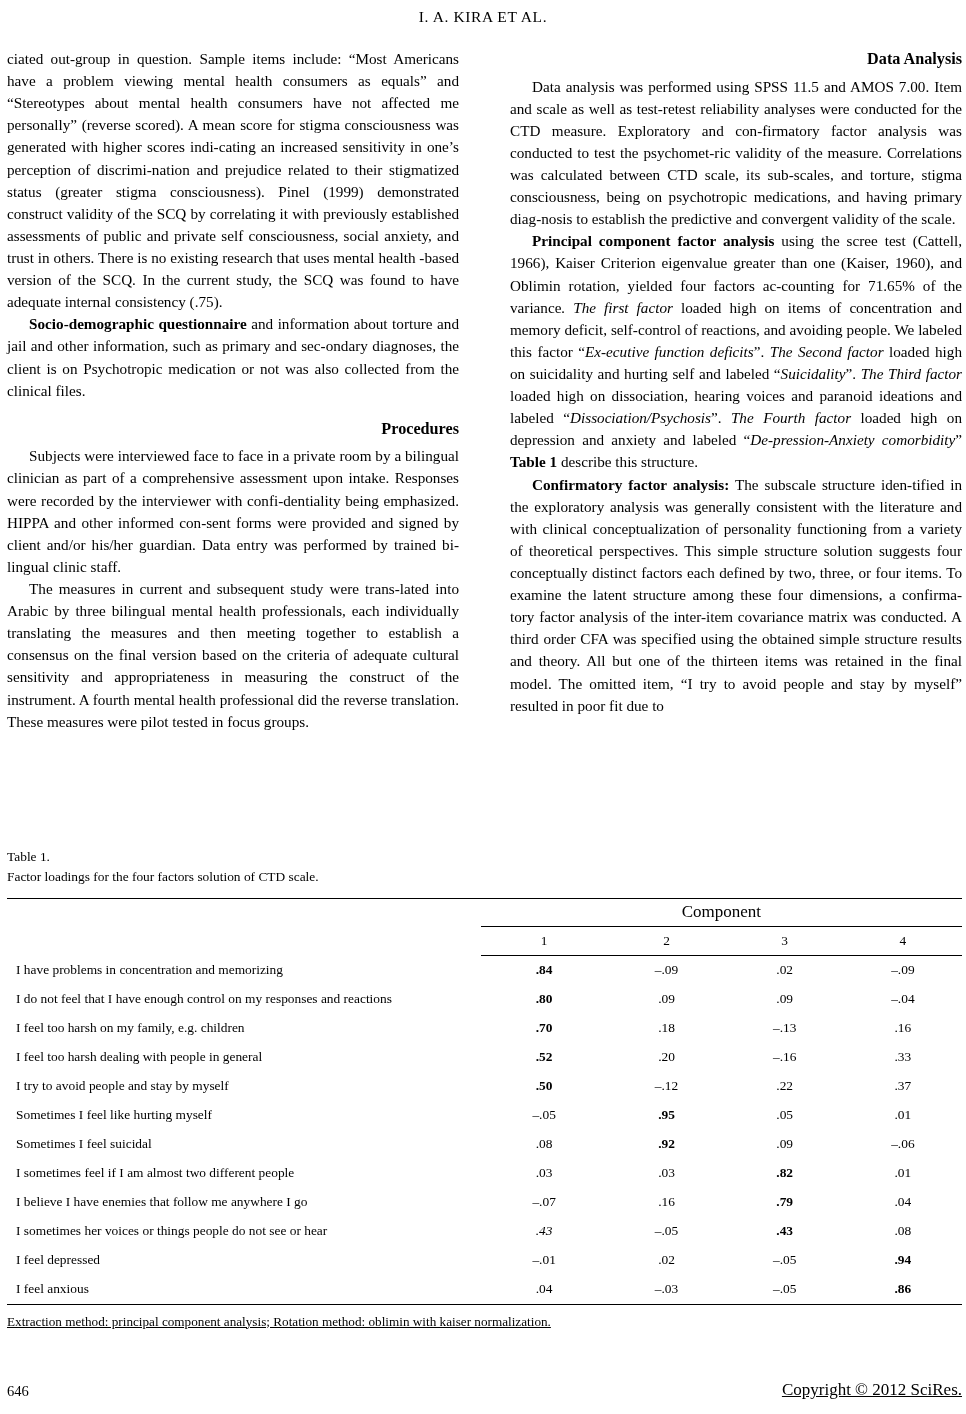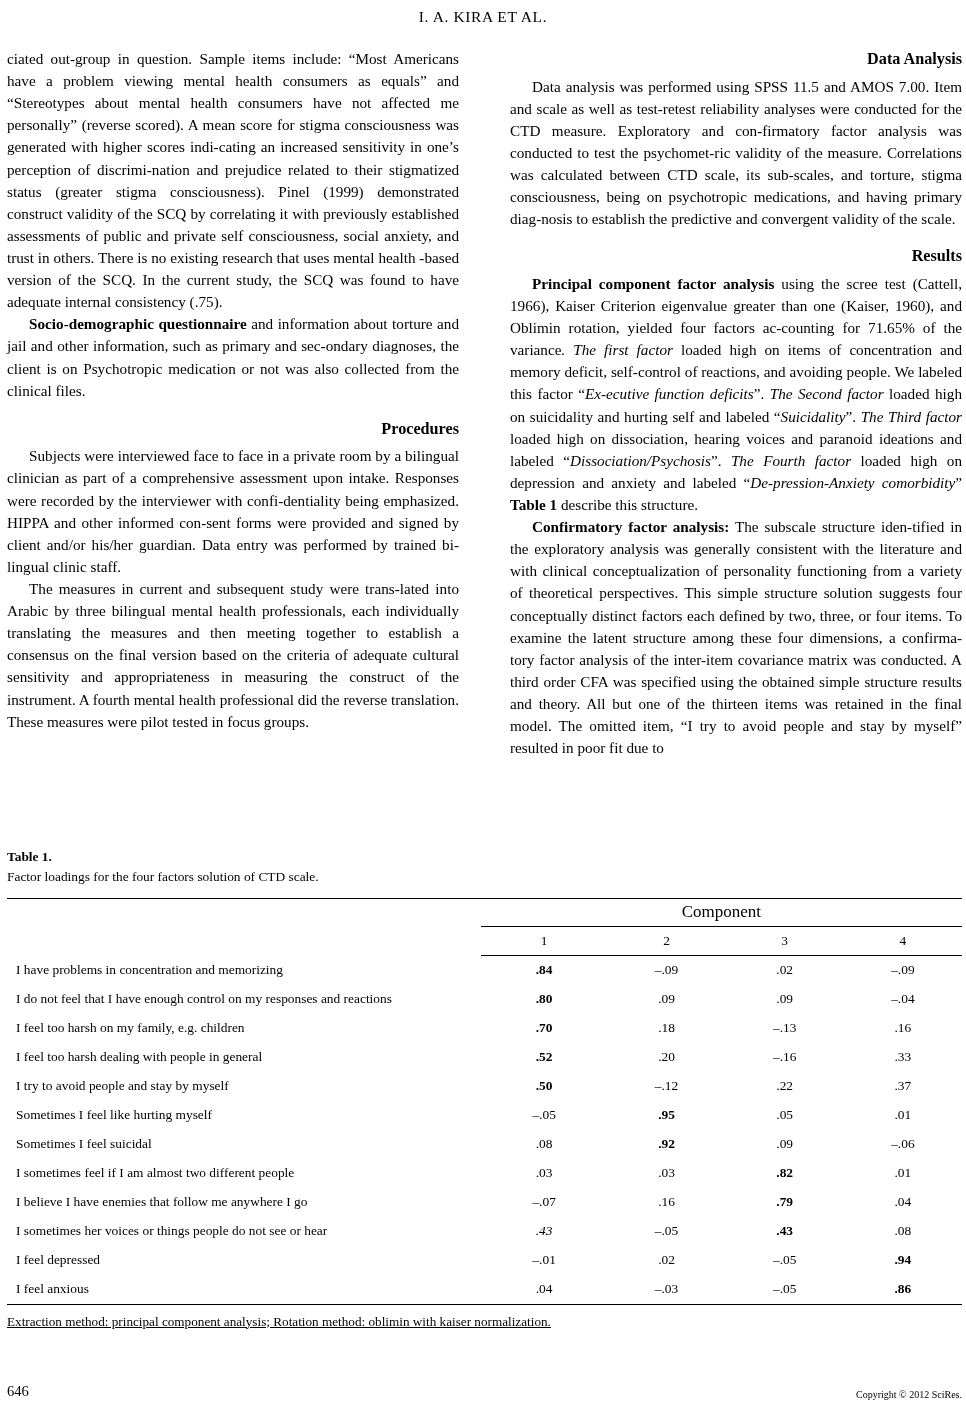--- a/index.html
+++ b/index.html
@@ -71,21 +71,21 @@
 
   
   .tablewrap {
     position: absolute;
     left: 7px;
     top: 848px;
     width: 955px;
   }
   .tbl-num {
     font-size: 13.4px;
-    font-weight: bold;
+    font-weight: normal;
     line-height: 1.35;
   }
   .tbl-cap {
     font-size: 13.4px;
     line-height: 1.45;
     margin-top: 1px;
   }
   table.factor {
     border-collapse: collapse;
     width: 955px;
@@ -142,21 +142,21 @@
     position: absolute;
     left: 7px;
     bottom: 14px;
     width: 955px;
     display: flex;
     justify-content: space-between;
     align-items: flex-end;
     font-size: 14.2px;
   }
   .footer .pageno { font-size: 14.6px; }
-  .footer .copy { font-size: 10px; }
+  .footer .copy { font-size: 17px; text-decoration: underline; }
 </style>
 </head>
 <body>
 
 <div class="page">
 
   <div class="runhead">I. A. KIRA   ET   AL.</div>
 
   <div class="columns">
 
@@ -164,21 +164,20 @@
       <p class="noindent"><span>ciated out-group in question. Sample items include: “Most Americans have a problem viewing mental health consumers as equals” and “Stereotypes about mental health consumers have not affected me personally” (reverse scored). A mean score for stigma consciousness was generated with higher scores indi-cating an increased sensitivity in one’s perception of discrimi-nation and prejudice related to their stigmatized status (greater stigma consciousness). Pinel (1999) demonstrated construct validity of the SCQ by correlating it with previously established assessments of public and private self consciousness, social anxiety, and trust in others. There is no existing research that uses mental health -based version of the SCQ. In the current study, the SCQ was found to have adequate internal consistency (.75).</span></p>
       <p><b>Socio-demographic questionnaire</b><span> and information about torture and jail and other information, such as primary and sec-ondary diagnoses, the client is on Psychotropic medication or not was also collected from the clinical files.</span></p>
       <h3>Procedures</h3>
       <p><span>Subjects were interviewed face to face in a private room by a bilingual clinician as part of a comprehensive assessment upon intake. Responses were recorded by the interviewer with confi-dentiality being emphasized. HIPPA and other informed con-sent forms were provided and signed by client and/or his/her guardian. Data entry was performed by trained bi-lingual clinic staff.</span></p>
       <p><span>The measures in current and subsequent study were trans-lated into Arabic by three bilingual mental health professionals, each individually translating the measures and then meeting together to establish a consensus on the final version based on the criteria of adequate cultural sensitivity and appropriateness in measuring the construct of the instrument. A fourth mental health professional did the reverse translation. These measures were pilot tested in focus groups.</span></p>
     </div>
 
     <div class="col">
       <h3 style="margin-top:0">Data Analysis</h3>
       <p><span>Data analysis was performed using SPSS 11.5 and AMOS 7.00. Item and scale as well as test-retest reliability analyses were conducted for the CTD measure. Exploratory and con-firmatory factor analysis was conducted to test the psychomet-ric validity of the measure. Correlations was calculated between CTD scale, its sub-scales, and torture, stigma consciousness, being on psychotropic medications, and having primary diag-nosis to establish the predictive and convergent validity of the scale.</span></p>
-      <h3 class="tight">Results</h3>
       <p><b>Principal component factor analysis</b><span> using the scree test (Cattell, 1966), Kaiser Criterion eigenvalue greater than one (Kaiser, 1960), and Oblimin rotation, yielded four factors ac-counting for 71.65% of the variance</span><i>. The first factor</i><span> loaded high on items of concentration and memory deficit, self-control of reactions, and avoiding people. We labeled this factor “</span><i>Ex-ecutive function deficits</i><span>”. </span><i>The Second factor</i><span> loaded high on suicidality and hurting self and labeled “</span><i>Suicidality</i><span>”. </span><i>The Third factor</i><span> loaded high on dissociation, hearing voices and paranoid ideations and labeled “</span><i>Dissociation/Psychosis</i><span>”. </span><i>The Fourth factor</i><span> loaded high on depression and anxiety and labeled “</span><i>De-pression-Anxiety comorbidity</i><span>” </span><b>Table 1</b><span> describe this structure.</span></p>
       <p><b>Confirmatory factor analysis:</b><span> The subscale structure iden-tified in the exploratory analysis was generally consistent with the literature and with clinical conceptualization of personality functioning from a variety of theoretical perspectives. This simple structure solution suggests four conceptually distinct factors each defined by two, three, or four items. To examine the latent structure among these four dimensions, a confirma-tory factor analysis of the inter-item covariance matrix was conducted. A third order CFA was specified using the obtained simple structure results and theory. All but one of the thirteen items was retained in the final model. The omitted item, “I try to avoid people and stay by myself” resulted in poor fit due to</span></p>
     </div>
   </div>
 
   <div class="tablewrap">
     <div class="tbl-num">Table 1.</div>
     <div class="tbl-cap">Factor loadings for the four factors solution of CTD scale.</div>
 
     <table class="factor">

